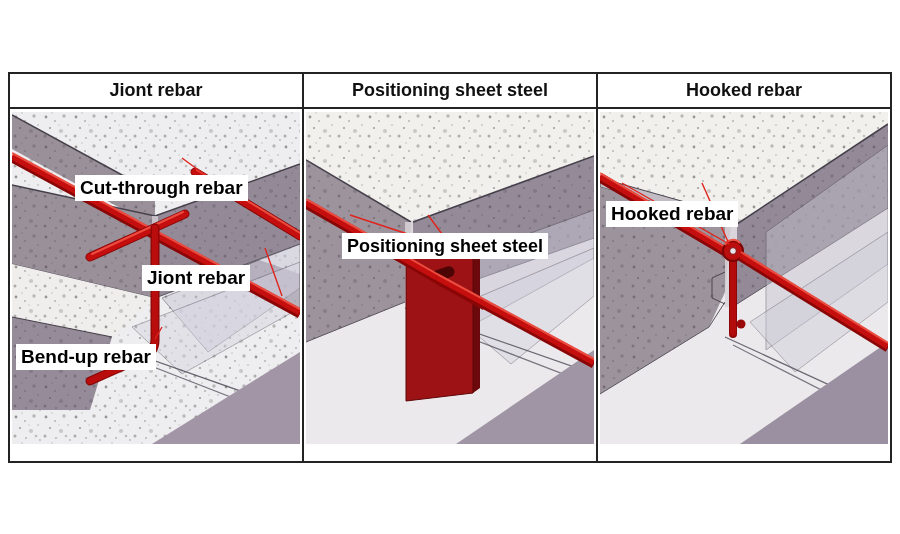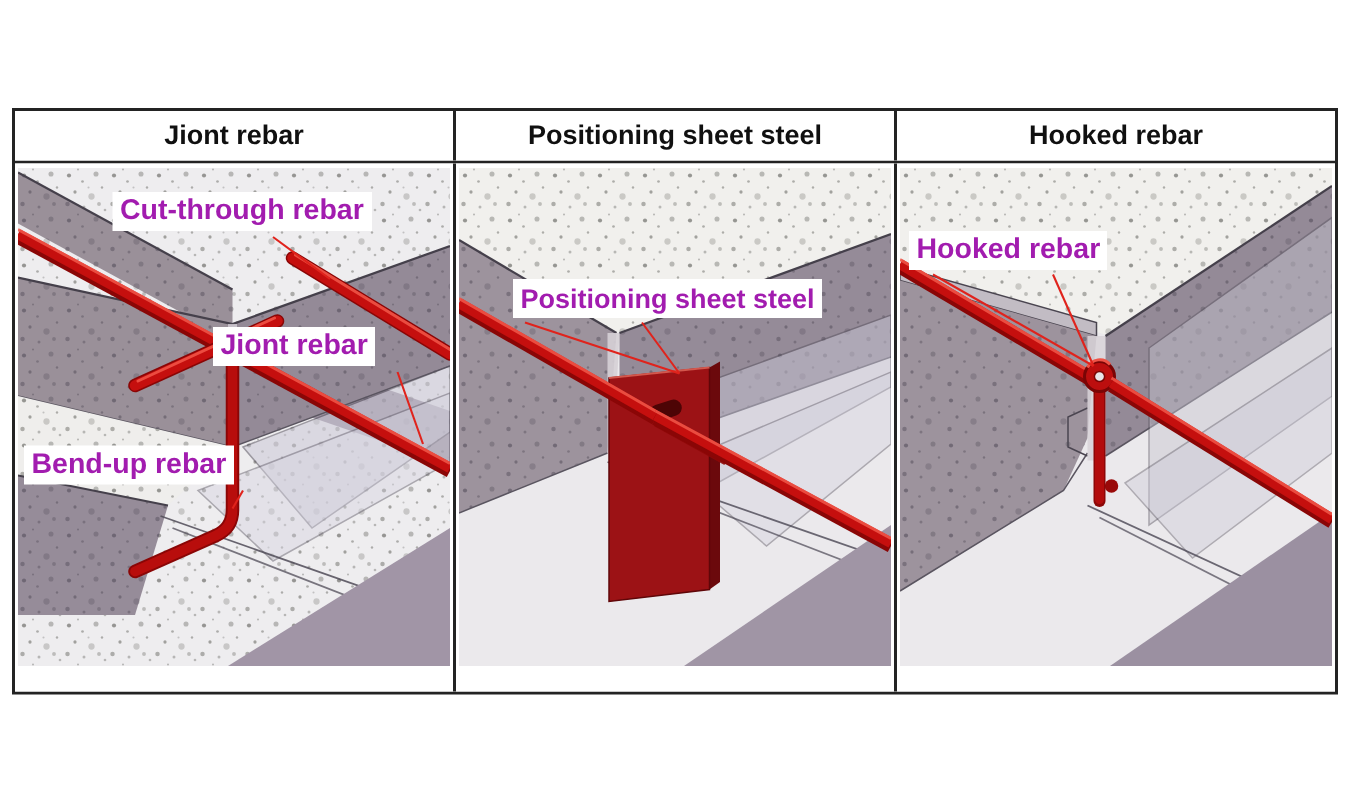--- a/index.html
+++ b/index.html
@@ -7,22 +7,22 @@
   .ftable{position:absolute;left:8px;top:72px;width:884px;height:391px;
           border:2px solid #232323;box-sizing:border-box;display:flex;flex-direction:column;background:#fff;}
   .hrow{display:flex;height:33px;flex:none;border-bottom:2px solid #232323;}
   .hcell{flex:1;display:flex;align-items:center;justify-content:center;
          font-weight:bold;font-size:18px;color:#101010;border-right:2px solid #232323;background:#fff;}
   .hcell:last-child{border-right:none;}
   .brow{flex:1;display:flex;min-height:0;}
   .cell{flex:1;position:relative;border-right:2px solid #232323;background:#ffffff;overflow:hidden;}
   .cell:last-child{border-right:none;}
   .scene{position:absolute;left:2px;top:3px;display:block;}
-  .lbl{position:absolute;background:#ffffff;color:#a21caf;font-weight:bold;
-       font-size:19px;line-height:26px;padding:0 5px;white-space:nowrap;}
+  .lbl{position:absolute;background:#ffffff;color:#000000;font-weight:bold;
+       font-size:19px;line-height:26px;padding:0 5px;white-space:nowrap;margin-top:47px;}
   .lbl.small{font-size:18px;}
 </style>
 </head>
 <body>
 
 <div class="stage">
   <div class="ftable">
 
     <div class="hrow">
       <div class="hcell">Jiont rebar</div>

